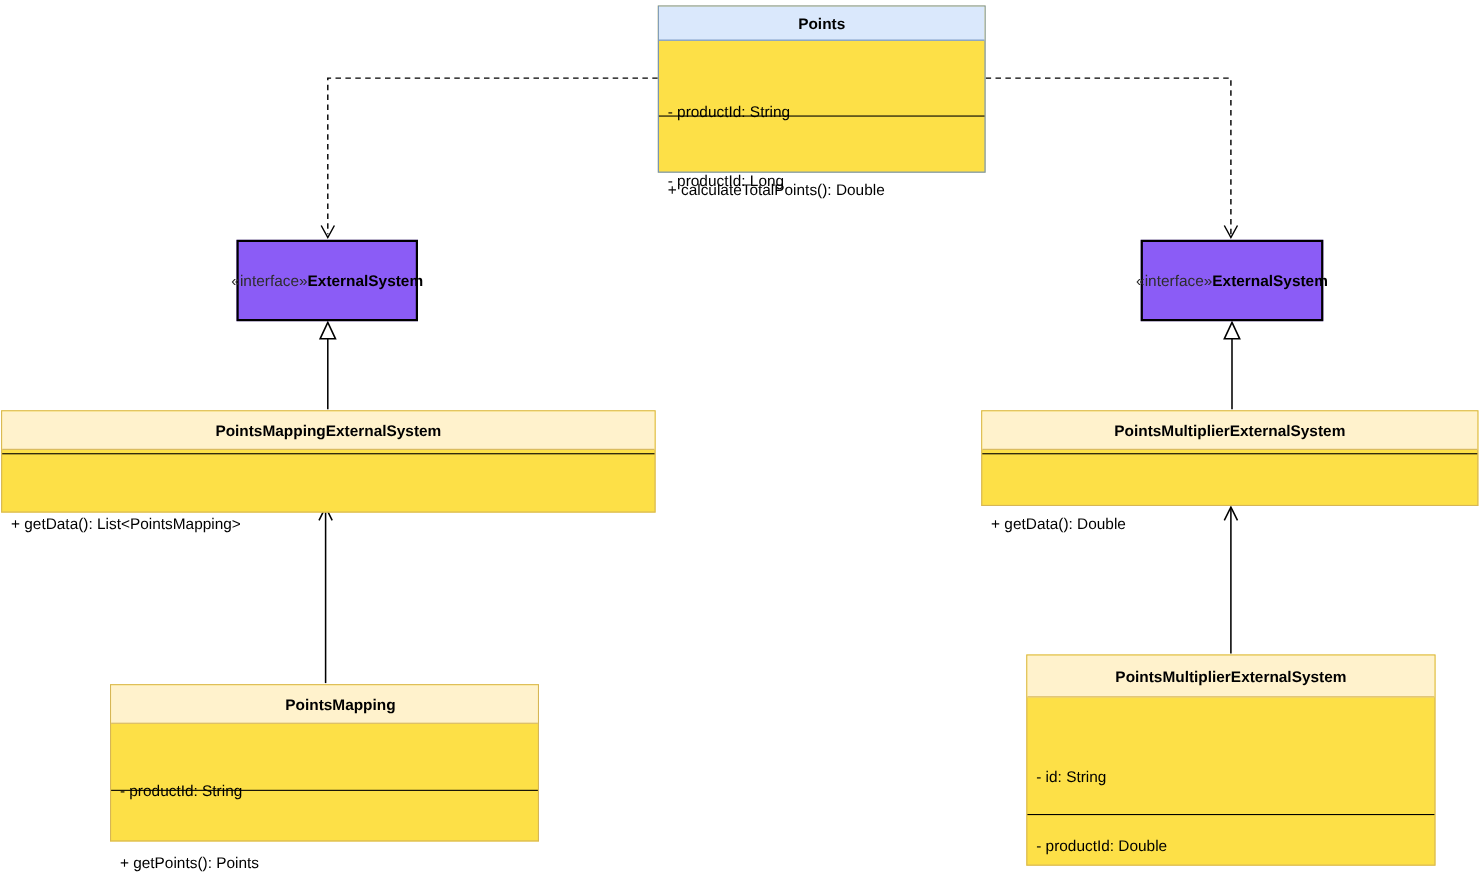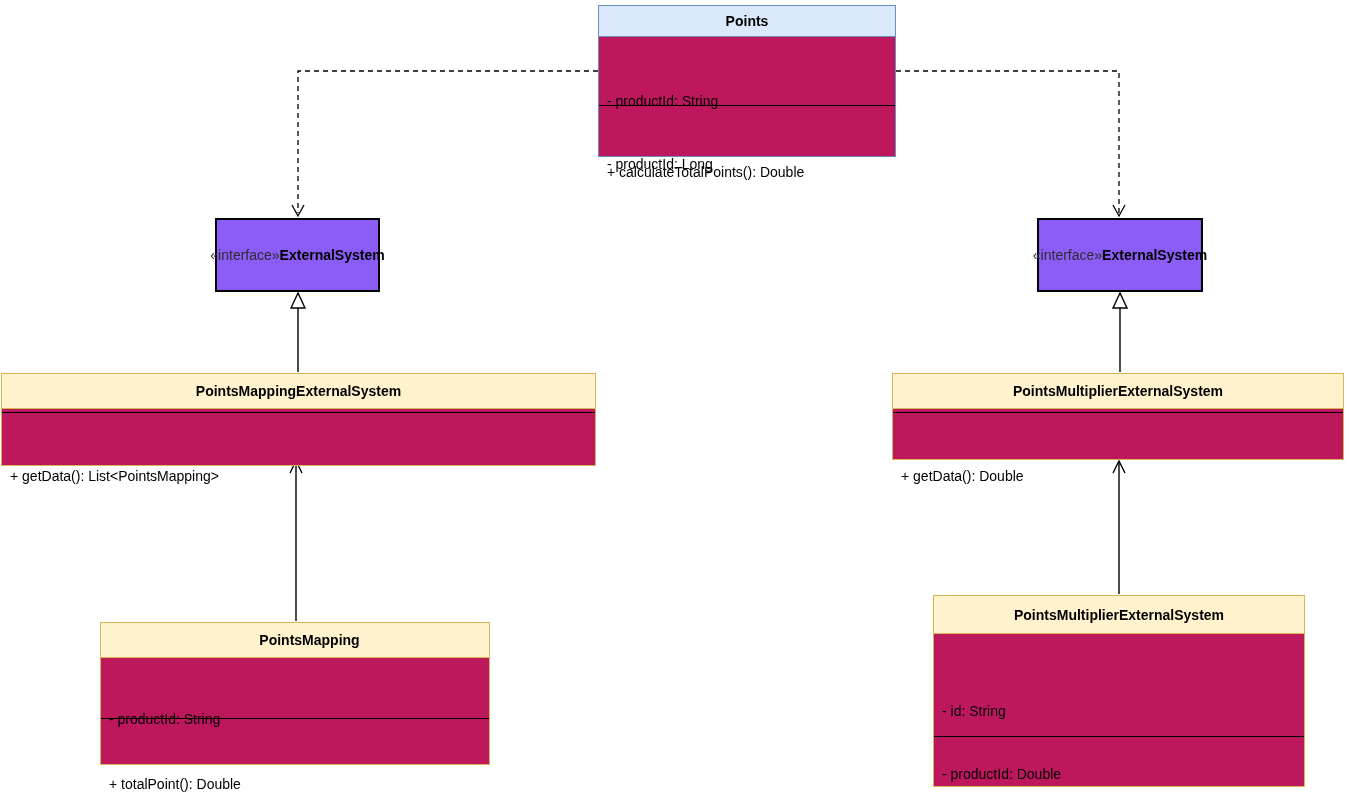--- a/index.html
+++ b/index.html
@@ -22,21 +22,21 @@
     overflow: hidden;
   }
   .edges {
     position: absolute;
     left: 0; top: 0;
     width: 1349px; height: 794px;
     pointer-events: none;
   }
   .uml-class {
     position: absolute;
-    background: #be185d;
+    background: #fde047;
     box-sizing: border-box;
     font-size: 14px;
   }
   .uml-class.yellow { border: 1px solid var(--yellow-border); }
   .uml-class.blue   { border: 1px solid var(--blue-border); }
   .uml-title {
     font-weight: bold;
     text-align: center;
     display: flex;
     align-items: center;
@@ -146,27 +146,27 @@
       <div>+ getData(): Double</div>
     </div>
   </div>
 
   <div class="uml-class yellow" style="left:100px; top:622px; width:390px; height:143px;">
     <div class="uml-title" style="height:35px;padding-left:29px;">PointsMapping</div>
     <div class="uml-section sep-bottom" style="height:61px; padding-top:9px;">
       <div>- productId: String</div>
     </div>
     <div class="uml-section" style="padding-top:13px;">
-      <div>+ totalPoint(): Double</div>
+      <div>+ getPoints(): Points</div>
     </div>
   </div>
 
   <div class="uml-class yellow" style="left:933px; top:595px; width:372px; height:192px;">
     <div class="uml-title" style="height:38px;">PointsMultiplierExternalSystem</div>
-    <div class="uml-section sep-bottom" style="height:80px; padding-top:2px;margin-top:23px;">
+    <div class="uml-section sep-bottom" style="height:107px; padding-top:20px;">
       <div>- id: String</div>
       <div>- productId: Double</div>
       
       
     </div>
     <div class="uml-section" style="padding-top:13px;">
       
     </div>
   </div>
 

